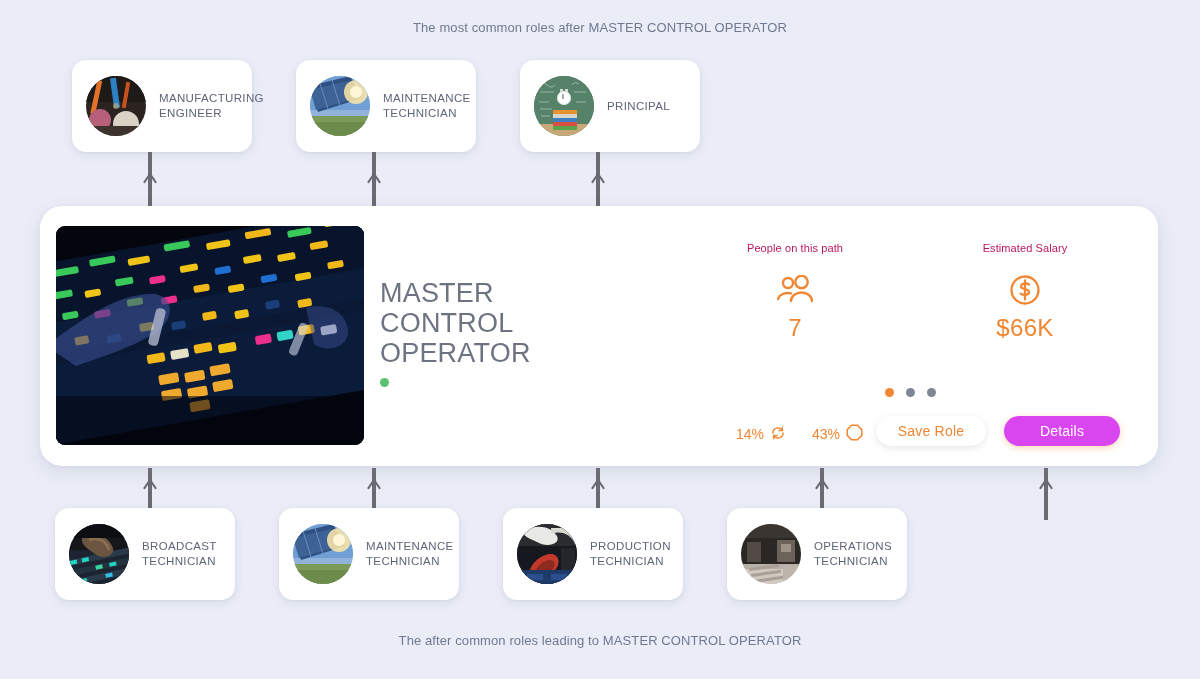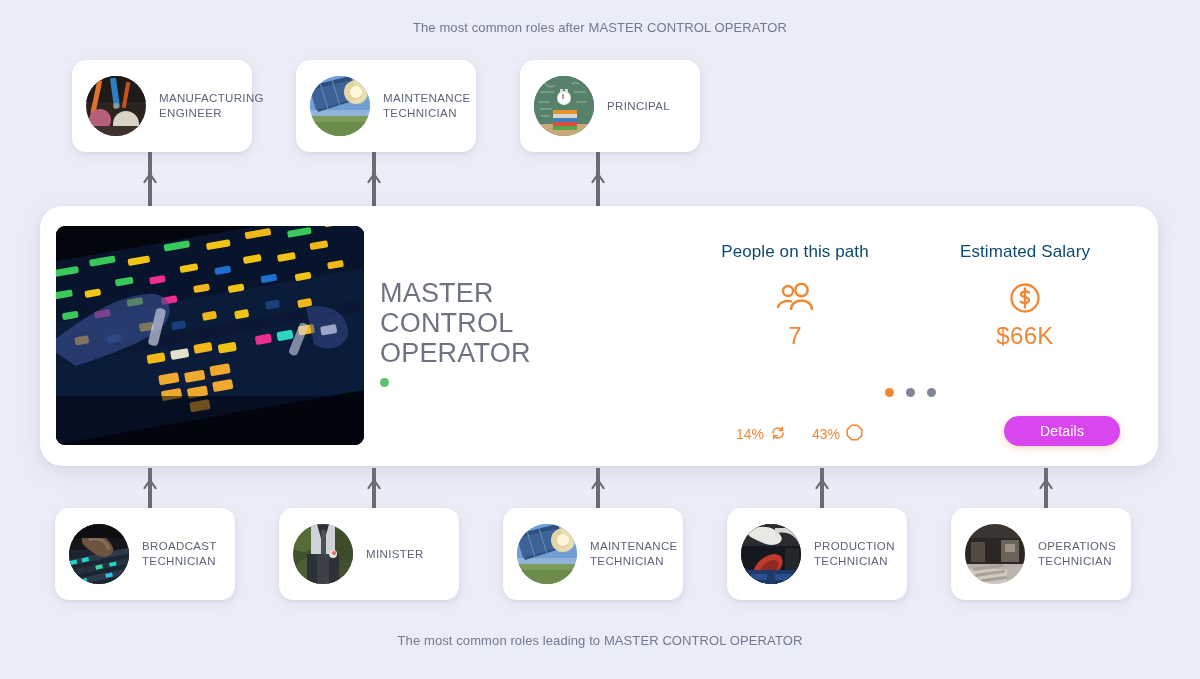--- a/index.html
+++ b/index.html
@@ -120,22 +120,22 @@
   
   .stats {
     position: absolute;
     left: 640px;
     top: 36px;
     width: 460px;
     display: flex;
   }
   .stat { flex: 1; text-align: center; }
   .stat-label {
-    font-size: 17px;
-    color: #0c4a6e;
+    font-size: 11px;
+    color: #be185d;
     letter-spacing: .1px;
   }
   .stat-icon { height: 40px; margin-top: 16px; display: flex; align-items: center; justify-content: center; }
   .stat-value {
     margin-top: 4px;
     font-size: 24px;
     color: #f18733;
     letter-spacing: .3px;
   }
 
@@ -429,20 +429,21 @@
       <span>43%</span>
       <span>
         <svg width="17" height="17" viewBox="0 0 17 17" fill="none" stroke="#f18733" stroke-width="1.5">
           <polygon points="5.6,1.2 11.4,1.2 15.8,5.6 15.8,11.4 11.4,15.8 5.6,15.8 1.2,11.4 1.2,5.6"></polygon>
         </svg>
       </span>
     </div>
   </div>
 
   <div class="actions">
+    <button class="btn btn-save">Save Role</button>
     <button class="btn btn-details">Details</button>
   </div>
 
 </div>
 
 <div class="arrow" style="left:143px; top:468px;">
   <svg width="14" height="52" viewBox="0 0 14 52">
     <rect x="5" y="0" width="4" height="52" fill="#6b6b72"></rect>
     <path d="M7 12 L1.5 20 M7 12 L12.5 20" stroke="#6b6b72" stroke-width="2.2" fill="none" stroke-linecap="round"></path>
   </svg>
@@ -492,39 +493,20 @@
         </g>
         <path d="M14 12 C26 6, 40 12, 44 24 C46 32, 34 36, 26 30 C18 24, 10 20, 14 12 Z" fill="#6b5540"></path>
         <path d="M20 16 C30 12, 38 18, 40 26" stroke="#8a6e52" stroke-width="3" fill="none"></path>
         <rect x="0" y="0" width="60" height="14" fill="#0d0e11"></rect>
       </svg>
     </div>
     <div class="role-label">BROADCAST
 TECHNICIAN</div>
   </div>
 
-  <div class="role-card">
-    <div class="avatar">
-      <svg viewBox="0 0 60 60" preserveAspectRatio="xMidYMid slice">
-        <rect width="60" height="60" fill="#43502f"></rect>
-        <circle cx="10" cy="14" r="14" fill="#566b35"></circle>
-        <circle cx="52" cy="22" r="16" fill="#3d4d2a"></circle>
-        <circle cx="16" cy="48" r="14" fill="#4e5f33"></circle>
-        <rect x="18" y="-4" width="24" height="40" rx="3" fill="#cfd2d6"></rect>
-        <path d="M24 0 L30 22 L36 0 Z" fill="#2d3138"></path>
-        <rect x="28" y="6" width="5" height="26" rx="2" fill="#4a4f58"></rect>
-        <rect x="18" y="30" width="24" height="30" fill="#3b4049"></rect>
-        <rect x="14" y="30" width="10" height="30" fill="#2d3138"></rect>
-        <rect x="36" y="30" width="10" height="30" fill="#2d3138"></rect>
-        <circle cx="40" cy="30" r="4" fill="#e8e2d4"></circle>
-        <circle cx="41" cy="29" r="2" fill="#d86a70"></circle>
-      </svg>
-    </div>
-    <div class="role-label">MINISTER</div>
-  </div>
 
   <div class="role-card">
     <div class="avatar">
       <svg viewBox="0 0 60 60" preserveAspectRatio="xMidYMid slice">
         <rect width="60" height="60" fill="#8fb3d9"></rect>
         <rect x="0" y="0" width="60" height="34" fill="#6f9fd4"></rect>
         <polygon points="0,10 40,0 52,22 8,36" fill="#2f4f80"></polygon>
         <polygon points="0,14 38,5 48,22 6,34" fill="#3c6296"></polygon>
         <line x1="10" y1="7" x2="18" y2="33" stroke="#6b8fbd" stroke-width="1"></line>
         <line x1="22" y1="4" x2="30" y2="30" stroke="#6b8fbd" stroke-width="1"></line>
@@ -576,13 +558,13 @@
         </g>
         <rect x="42" y="42" width="16" height="18" fill="#bdb5ab"></rect>
       </svg>
     </div>
     <div class="role-label">OPERATIONS
 TECHNICIAN</div>
   </div>
 
 </div>
 
-<div class="caption caption-bottom">The most common roles leading to MASTER CONTROL OPERATOR</div>
+<div class="caption caption-bottom">The after common roles leading to MASTER CONTROL OPERATOR</div>
 
 </body></html>

